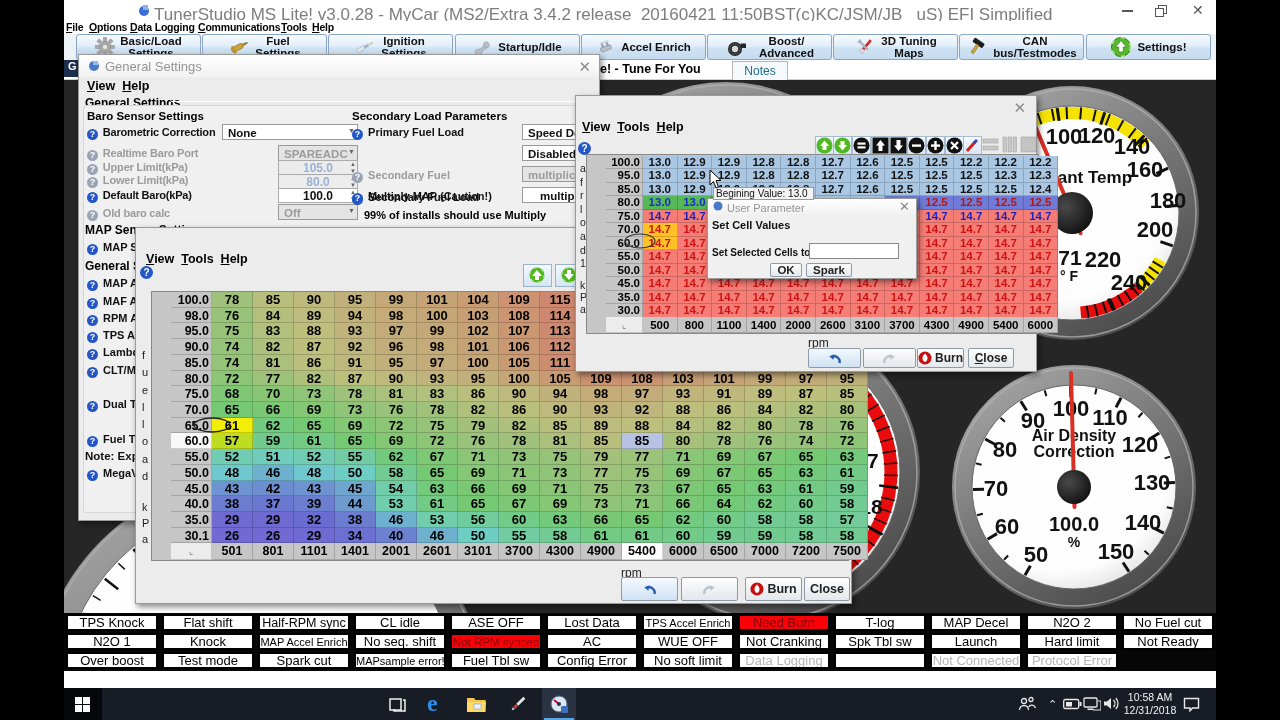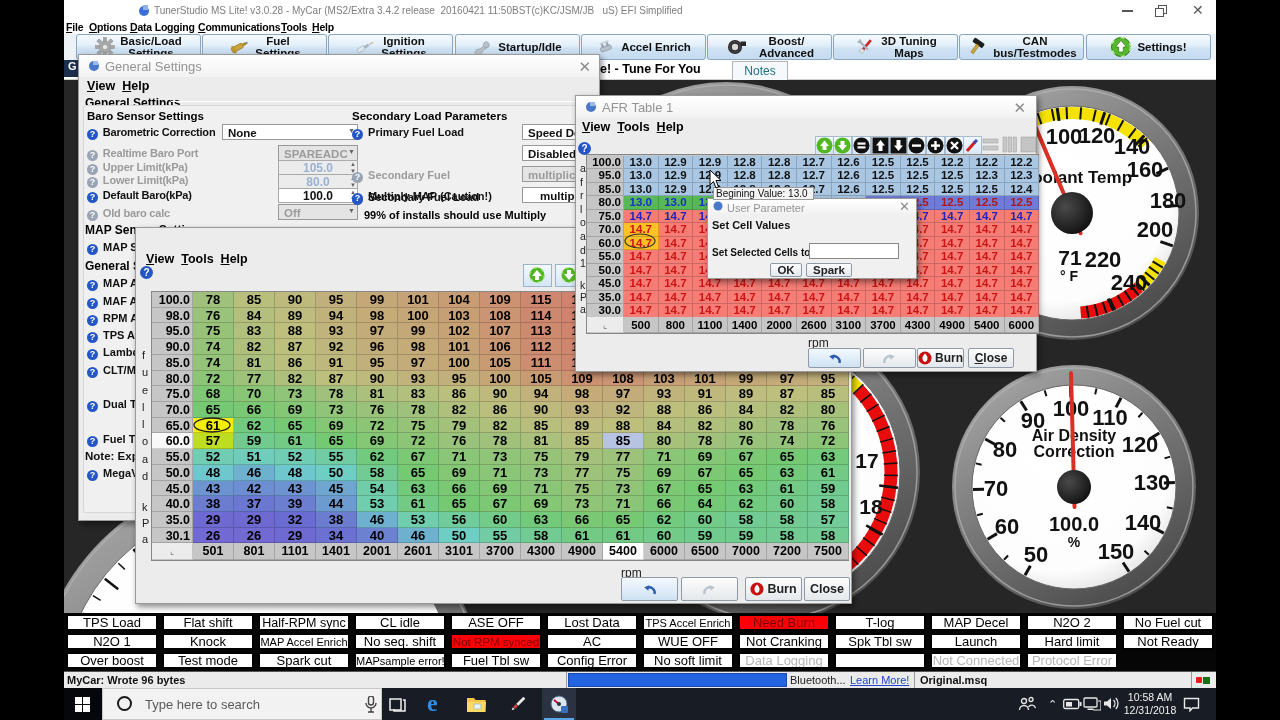--- a/index.html
+++ b/index.html
@@ -3,34 +3,34 @@
 <style>
 *{margin:0;padding:0;box-sizing:border-box;}
 html,body{width:1280px;height:720px;overflow:hidden;background:#000;font-family:"Liberation Sans",sans-serif;}
 .abs{position:absolute;}
 #app{position:absolute;left:64px;top:0;width:1152px;height:688px;background:#fff;}
 .dlg{position:absolute;background:#ececec;border:1px solid #9a9a9a;box-shadow:2px 3px 6px rgba(0,0,0,.45);}
 .dtitle{position:absolute;left:0;top:0;right:0;height:22px;background:linear-gradient(#ffffff,#f2f2f2);color:#949494;font-size:13px;}
 .dx{position:absolute;top:3px;color:#8a8a8a;font-size:15px;font-weight:400;}
 .q{display:inline-block;width:11px;height:11px;background:#2457c5;color:#fff;border-radius:50%;font-size:9px;font-weight:bold;text-align:center;line-height:11px;margin-right:2px;vertical-align:-1px;}
 .gq .q{background:#9aa4b5;}
-.row{position:absolute;white-space:nowrap;}
+.row{position:absolute;white-space:nowrap;padding-left:19px;}
 .cell{display:inline-block;height:100%;text-align:center;border-right:1px solid rgba(0,0,0,.17);border-bottom:1px solid rgba(0,0,0,.17);overflow:hidden;}
 .btn{position:absolute;background:linear-gradient(#fdfdfd,#e4e8ec);border:1px solid #8f9aa8;border-radius:2px;font-weight:bold;color:#222;display:flex;align-items:center;justify-content:center;white-space:nowrap;gap:3px;font-size:12.5px;}
 .tbtn{position:absolute;top:0;height:100%;border:1px solid #8ba6c2;border-radius:3px;background:linear-gradient(#f6fbff 0%,#e2eefa 45%,#cfe2f3 55%,#c5dbf0 100%);font-size:11.5px;font-weight:bold;color:#111;}
 .ind{position:absolute;background:#fff;border:2px solid #000;color:#000;text-align:center;font-size:13px;line-height:14px;overflow:hidden;white-space:nowrap;}
 </style></head>
 <body>
 <div id="app">
     <div class="abs" style="left:0;top:0;width:1152px;height:22px;background:#fff;">
       <svg class="abs" style="left:74px;top:4px" width="13" height="13">
         <circle cx="6" cy="7" r="5" fill="#3a6fd8"></circle>
         <rect x="5" y="1" width="5" height="5" fill="#8fb0e8"></rect>
       </svg>
-      <div class="abs" style="left:90px;top:5px;font-size:10px;color:#7d7d7d;">TunerStudio MS Lite! v3.0.28 - MyCar (MS2/Extra 3.4.2 release&nbsp;&nbsp;20160421 11:50BST(c)KC/JSM/JB&nbsp;&nbsp;&nbsp;uS) EFI Simplified</div>
+      <div class="abs" style="left:90px;top:5px;font-size:17px;color:#7d7d7d;">TunerStudio MS Lite! v3.0.28 - MyCar (MS2/Extra 3.4.2 release&nbsp;&nbsp;20160421 11:50BST(c)KC/JSM/JB&nbsp;&nbsp;&nbsp;uS) EFI Simplified</div>
       <div class="abs" style="left:1058px;top:10px;width:11px;height:2px;background:#555;"></div>
       <div class="abs" style="left:1094px;top:5px;width:9px;height:9px;border:1.5px solid #555;"></div>
       <div class="abs" style="left:1091px;top:8px;width:9px;height:9px;border:1.5px solid #555;background:#fff;"></div>
       <div class="abs" style="left:1128px;top:2px;font-size:14px;color:#555;">✕</div>
     </div>
     <div class="abs" style="left:0;top:21px;width:1152px;height:13px;background:#fff;font-size:10.5px;font-weight:bold;letter-spacing:-0.2px;color:#000;">
       <span class="abs" style="left:2px;top:0;"><u>F</u>ile</span>
       <span class="abs" style="left:25px;top:0;text-align:right;"><u>O</u>ptions</span>
       <span class="abs" style="left:66px;top:0;"><u>D</u>ata Logging</span>
       <span class="abs" style="left:134px;top:0;"><u>C</u>ommunications</span>
@@ -102,21 +102,21 @@
             <g transform="rotate(-20 10 9)">
               <rect x="4" y="8" width="11" height="4.5" rx="1.5" fill="#b9c2cc" stroke="#7e8994" stroke-width="0.6"></rect>
               <rect x="6" y="4" width="2.2" height="5" fill="#97a2ad"></rect>
               <rect x="11" y="4" width="2.2" height="5" fill="#97a2ad"></rect>
               <rect x="5" y="3" width="9.6" height="2" rx="1" fill="#cdd5dd"></rect>
             </g>
           </svg>
         </span>
         <div>Accel Enrich</div>
       </div>
-      <div class="tbtn" style="left:643px;width:125px;display:flex;align-items:center;justify-content:center;gap:12px;">
+      <div class="tbtn" style="left:643px;width:125px;display:flex;align-items:flex-end;justify-content:center;gap:12px;">
         <span style="flex:none;display:flex;">
           <svg width="22" height="20" viewBox="0 0 22 20">
             <circle cx="10" cy="10" r="7" fill="#262626"></circle>
             <circle cx="10" cy="10" r="3.2" fill="#d8d8d8"></circle>
             <rect x="15.5" y="4.5" width="5.5" height="4.5" fill="#262626"></rect>
             <circle cx="10" cy="10" r="5.2" fill="none" stroke="#555" stroke-width="1"></circle>
           </svg>
         </span>
         <div style="line-height:12px;text-align:center;">Boost/<br>Advanced</div>
       </div>
@@ -312,21 +312,21 @@
         <text x="1079" y="450" font-size="22" font-weight="bold" fill="#111" text-anchor="middle">140</text>
         <text x="1052" y="479" font-size="22" font-weight="bold" fill="#111" text-anchor="middle">150</text>
         <text x="1010" y="361" font-size="16" font-weight="bold" fill="#111" text-anchor="middle">Air Density</text>
         <text x="1010" y="377" font-size="16" font-weight="bold" fill="#111" text-anchor="middle">Correction</text>
         <text x="1010" y="451" font-size="20" font-weight="bold" fill="#111" text-anchor="middle">100.0</text>
         <text x="1010" y="467" font-size="14" font-weight="bold" fill="#111" text-anchor="middle">%</text>
         <line x1="1010.5" y1="427.0" x2="1007.0" y2="293.0" stroke="#d93025" stroke-width="4" stroke-linecap="round"></line>
         <circle cx="1010" cy="407" r="17" fill="url(#hub)"></circle>
       </svg></div>
     <div class="abs" style="left:0;top:613px;width:1152px;height:58px;background:#060606;">
-      <div class="ind" style="left:2px;top:1px;width:92px;height:17px;">TPS Load</div>
+      <div class="ind" style="left:2px;top:1px;width:92px;height:17px;">TPS Knock</div>
       <div class="ind" style="left:98px;top:1px;width:92px;height:17px;">Flat shift</div>
       <div class="ind" style="left:194px;top:1px;width:92px;height:17px;font-size:12.5px;">Half-RPM sync</div>
       <div class="ind" style="left:290px;top:1px;width:92px;height:17px;">CL idle</div>
       <div class="ind" style="left:386px;top:1px;width:92px;height:17px;">ASE OFF</div>
       <div class="ind" style="left:482px;top:1px;width:92px;height:17px;">Lost Data</div>
       <div class="ind" style="left:578px;top:1px;width:92px;height:17px;font-size:11px;">TPS Accel Enrich</div>
       <div class="ind" style="left:674px;top:1px;width:92px;height:17px;background:#fb0007;color:#7e0007;">Need Burn</div>
       <div class="ind" style="left:770px;top:1px;width:92px;height:17px;">T-log</div>
       <div class="ind" style="left:866px;top:1px;width:92px;height:17px;">MAP Decel</div>
       <div class="ind" style="left:962px;top:1px;width:92px;height:17px;">N2O 2</div>
@@ -348,52 +348,31 @@
       <div class="ind" style="left:194px;top:39px;width:92px;height:17px;">Spark cut</div>
       <div class="ind" style="left:290px;top:39px;width:92px;height:17px;font-size:11px;">MAPsample error!</div>
       <div class="ind" style="left:386px;top:39px;width:92px;height:17px;">Fuel Tbl sw</div>
       <div class="ind" style="left:482px;top:39px;width:92px;height:17px;">Config Error</div>
       <div class="ind" style="left:578px;top:39px;width:92px;height:17px;">No soft limit</div>
       <div class="ind" style="left:674px;top:39px;width:92px;height:17px;color:#b5b5b5;">Data Logging</div>
       <div class="ind" style="left:770px;top:39px;width:92px;height:17px;"></div>
       <div class="ind" style="left:866px;top:39px;width:92px;height:17px;color:#b5b5b5;">Not Connected</div>
       <div class="ind" style="left:962px;top:39px;width:92px;height:17px;color:#b5b5b5;">Protocol Error</div>
     </div>
-    <div class="abs" style="left:0;top:671px;width:1152px;height:17px;background:#ebebeb;border-top:1px solid #555;font-size:11px;">
-      <div class="abs" style="left:0;top:0;width:503px;height:17px;border-right:1px solid #999;">
-        <span class="abs" style="left:3px;top:2px;font-weight:bold;color:#111;">MyCar: Wrote 96 bytes</span>
-      </div>
-      <div class="abs" style="left:504px;top:1px;width:219px;height:14px;background:#2463e0;border:1px solid #1b4bb0;"></div>
-      <div class="abs" style="left:726px;top:2px;color:#222;">Bluetooth...</div>
-      <div class="abs" style="left:786px;top:2px;color:#2244cc;text-decoration:underline;">Learn More!</div>
-      <div class="abs" style="left:850px;top:0;width:1px;height:17px;background:#999;"></div>
-      <div class="abs" style="left:856px;top:2px;font-weight:bold;color:#111;">Original.msq</div>
-      <div class="abs" style="left:1127px;top:0;width:1px;height:17px;background:#999;"></div>
-      <div class="abs" style="left:1132px;top:5px;width:6px;height:6px;background:#e02020;border-radius:1px;"></div>
-      <div class="abs" style="left:1139px;top:5px;width:7px;height:7px;background:#1a6e1a;"></div>
-    </div>
   </div>
 <div class="abs" style="left:0;top:688px;width:1280px;height:32px;background:#000;">
     <div class="abs" style="left:64px;top:0;width:1152px;height:32px;background:#171c25;">
       <div class="abs" style="left:0;top:0;width:38px;height:32px;background:#05070b;">
         <svg class="abs" style="left:11px;top:9px" width="15" height="15" viewBox="0 0 15 15">
           <g fill="#fff">
             <rect x="0" y="0" width="7" height="7"></rect>
             <rect x="8" y="0" width="7" height="7"></rect>
             <rect x="0" y="8" width="7" height="7"></rect>
             <rect x="8" y="8" width="7" height="7"></rect>
           </g>
-        </svg>
-      </div>
-      <div class="abs" style="left:38px;top:0;width:280px;height:32px;background:#f2f2f2;border:1px solid #c8c8c8;">
-        <div class="abs" style="left:14px;top:7px;width:15px;height:15px;border:2px solid #1a1a1a;border-radius:50%;"></div>
-        <div class="abs" style="left:42px;top:8px;font-size:13px;color:#5a5a5a;">Type here to search</div>
-        <svg class="abs" style="left:262px;top:7px" width="12" height="17" viewBox="0 0 12 17">
-          <rect x="3.5" y="0" width="5" height="9" rx="2.5" fill="none" stroke="#444" stroke-width="1.4"></rect>
-          <path d="M1 7 a5 5 0 0 0 10 0 M6 12 l0 4 M3 16 l6 0" fill="none" stroke="#444" stroke-width="1.4"></path>
         </svg>
       </div>
       <svg class="abs" style="left:325px;top:8px" width="17" height="17" viewBox="0 0 17 17">
         <rect x="1" y="3" width="11" height="11" fill="none" stroke="#eee" stroke-width="1.5"></rect>
         <path d="M14 4 l2 0 0 11 -11 0 0-2" fill="none" stroke="#eee" stroke-width="1.5"></path>
       </svg>
       <div class="abs" style="left:363px;top:2px;font-size:24px;font-weight:bold;color:#2e8de8;font-family:'Liberation Serif',serif;">e</div>
       <svg class="abs" style="left:403px;top:8px" width="19" height="16" viewBox="0 0 19 16">
         <path d="M0 2 l7 0 1.6 2 10 0 0 12 -18.6 0 z" fill="#f5c64a"></path>
         <path d="M0 6 l19 0 -1 10 -18 0 z" fill="#ffd968"></path>
@@ -560,27 +539,20 @@
     <div class="btn" style="left:609px;top:349px;width:57px;height:24px;">
       <svg width="14" height="14" viewBox="0 0 15 15">
         <circle cx="7.5" cy="7.5" r="7" fill="#c81010"></circle>
         <path d="M7.5 2.8 C9.2 4.8 10.6 6 10.1 8.6 C9.8 10.6 9 11.2 7.5 11.7 C6 11.2 5.2 10.6 4.9 8.6 C4.4 6 5.8 4.8 7.5 2.8Z" fill="#fff"></path>
       </svg>
       <span>Burn</span>
     </div>
     <div class="btn" style="left:668px;top:349px;width:46px;height:24px;">Close</div>
   </div>
 <div class="dlg" style="left:575px;top:95px;width:462px;height:277px;z-index:30;">
-    <div class="dtitle">
-      <svg class="abs" style="left:9px;top:5px" width="12" height="12">
-        <circle cx="6" cy="6" r="5" fill="#4a78c8"></circle>
-        <rect x="5" y="1" width="5" height="4" fill="#9ab8e8"></rect>
-      </svg>
-      <span class="abs" style="left:26px;top:4px;">AFR Table 1</span>
-    </div>
     <div class="dx" style="right:10px;">✕</div>
     <div class="abs" style="left:6px;top:24px;font-size:12.5px;font-weight:bold;"><u>V</u>iew&nbsp;&nbsp;<u>T</u>ools&nbsp;&nbsp;<u>H</u>elp</div>
     <div class="abs" style="left:2px;top:41px;"><span class="q" style="width:13px;height:13px;font-size:10px;line-height:13px;border-radius:7px;">?</span></div>
     <div class="abs" style="left:239px;top:40px;height:20px;">
       <span class="abs" style="left:0px;top:0;width:19px;height:19px;background:linear-gradient(#f2f8fe,#d8e6f4);border:1px solid #a8bcd0;text-align:center;"><svg width="17" height="17" viewBox="0 0 17 17">
           <circle cx="8.5" cy="8.5" r="8" fill="#52b822"></circle>
           <path d="M8.5 3.5 L13 9 L10.5 9 L10.5 13 L6.5 13 L6.5 9 L4 9 Z" fill="#fff"></path>
         </svg></span>
       <span class="abs" style="left:18px;top:0;width:19px;height:19px;background:linear-gradient(#f2f8fe,#d8e6f4);border:1px solid #a8bcd0;text-align:center;"><svg width="17" height="17" viewBox="0 0 17 17">
           <circle cx="8.5" cy="8.5" r="8" fill="#52b822"></circle>

